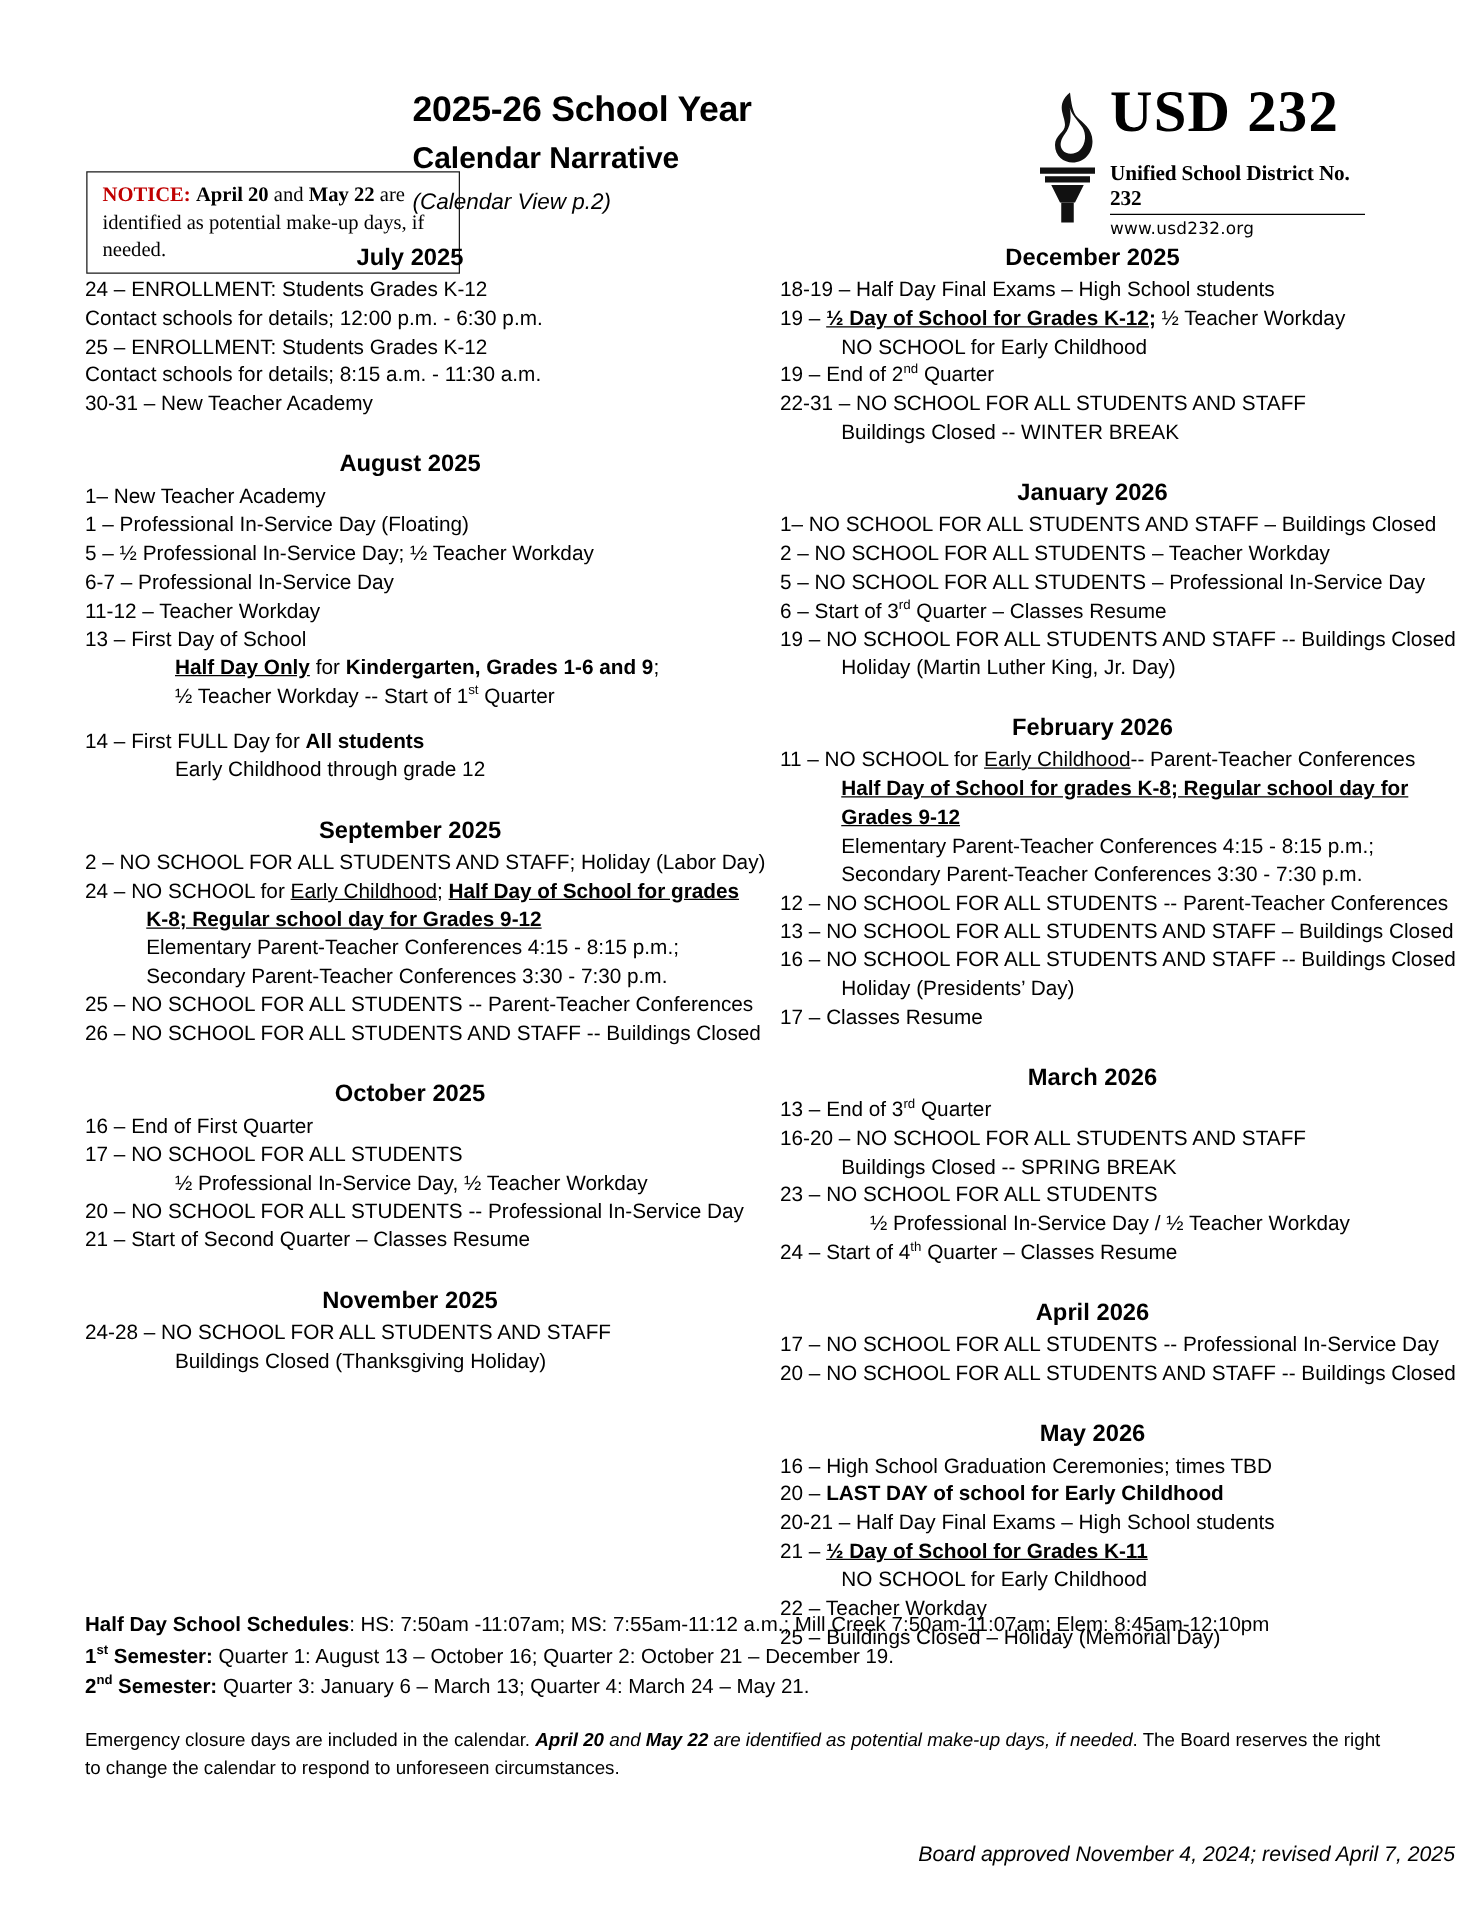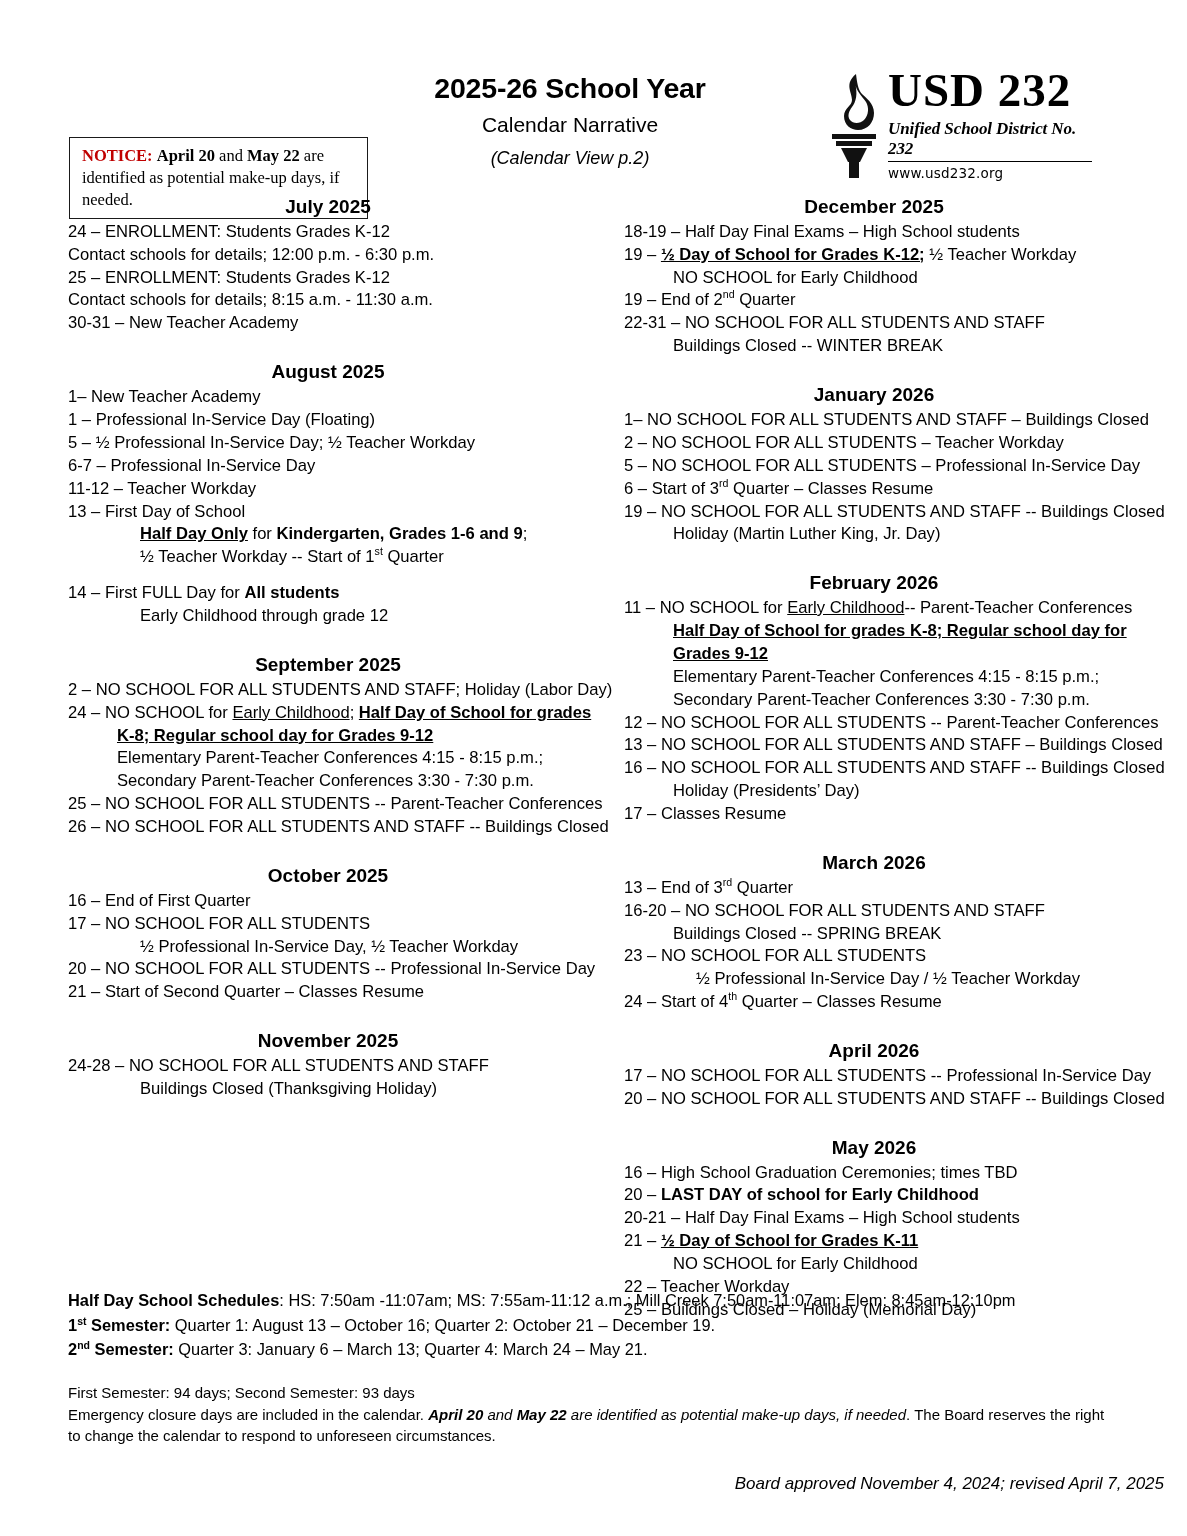--- a/index.html
+++ b/index.html
@@ -25,31 +25,30 @@
   
   .header {
     position: relative;
     height: 130px;
   }
   .title-block {
     position: absolute;
     left: 330px;
     top: 72px;
     width: 480px;
-    text-align: center;
   }
   .title-main {
     font-size: 28.5px;
     font-weight: bold;
     letter-spacing: -0.2px;
     line-height: 1.15;
   }
   .title-sub {
-    font-size: 21px;
-    font-weight: normal;
+    font-size: 24px;
+    font-weight: bold;
     margin-top: 8px;
     line-height: 1.15;
   }
   .title-note {
     font-size: 18px;
     font-style: italic;
     margin-top: 11px;
     line-height: 1.15;
   }
 
@@ -79,25 +78,24 @@
     font-weight: bold;
     font-size: 47px;
     line-height: 0.95;
     letter-spacing: 1px;
   }
   .logo-district {
     font-family: "Liberation Serif", serif;
     font-weight: bold;
     font-size: 17px;
     line-height: 1.2;
-    margin-top: 6px;
+    margin-top: 16px;
     letter-spacing: -0.1px;
     border-bottom: 1.5px solid #000;
     padding-bottom: 2px;
-    font-style: italic;
   }
   .logo-url {
     font-family: "DejaVu Sans", sans-serif;
     font-size: 13.5px;
     margin-top: 3px;
     letter-spacing: 0.2px;
   }
 
   
   .notice-box {
@@ -364,19 +362,18 @@
     </div>
   </div>
 
   <div class="footer">
     <div class="foot-line"><b>Half Day School Schedules</b><span>: HS: 7:50am -11:07am; MS: 7:55am-11:12 a.m.; Mill Creek 7:50am-11:07am; Elem: 8:45am-12:10pm</span></div>
     <div class="foot-line"><b>1</b><b><sup>st</sup></b><b> Semester:</b><span> Quarter 1: August 13 – October 16; Quarter 2: October 21 – December 19.</span></div>
     <div class="foot-line"><b>2</b><b><sup>nd</sup></b><b> Semester:</b><span> Quarter 3: January 6 – March 13; Quarter 4: March 24 – May 21.</span></div>
 
     <div class="foot-gap"></div>
 
-    <div class="foot-small">First Semester: 94 days; Second Semester: 93 days</div>
     <div class="foot-small"><span>Emergency closure days are included in the calendar. </span><b><i>April 20</i></b><i> and </i><b><i>May 22</i></b><i> are identified as potential make-up days, if needed</i><span>. The Board reserves the right to change the calendar to respond to unforeseen circumstances.</span></div>
   </div>
 
   <div class="board-line">Board approved November 4, 2024; revised April 7, 2025</div>
 
 </div>
 
 </body></html>

